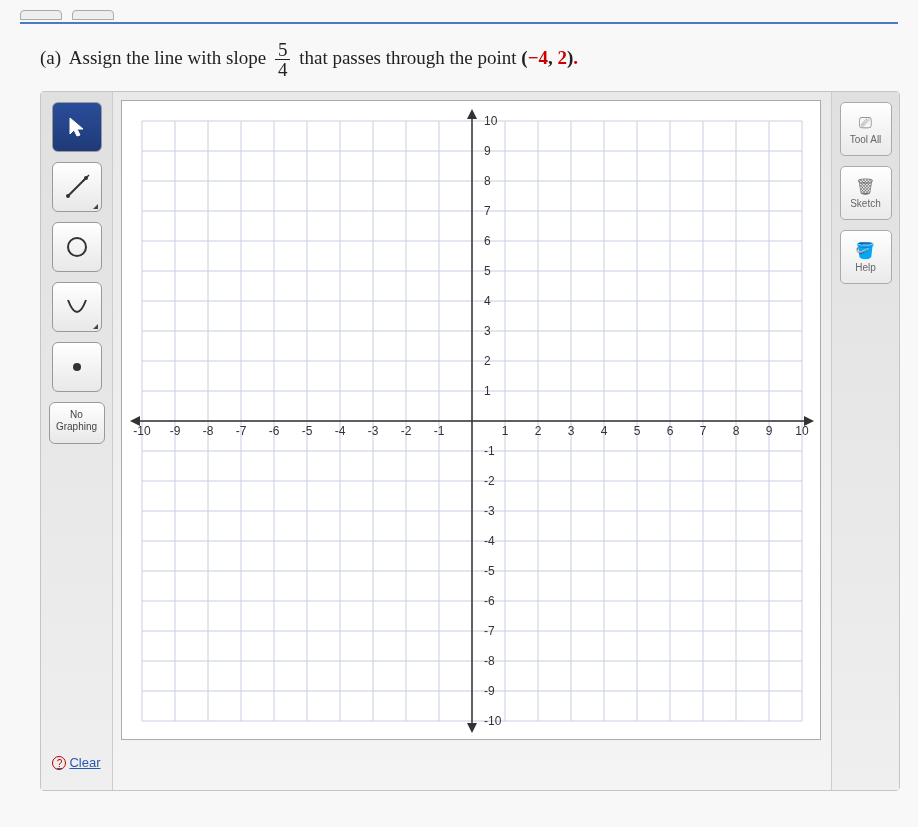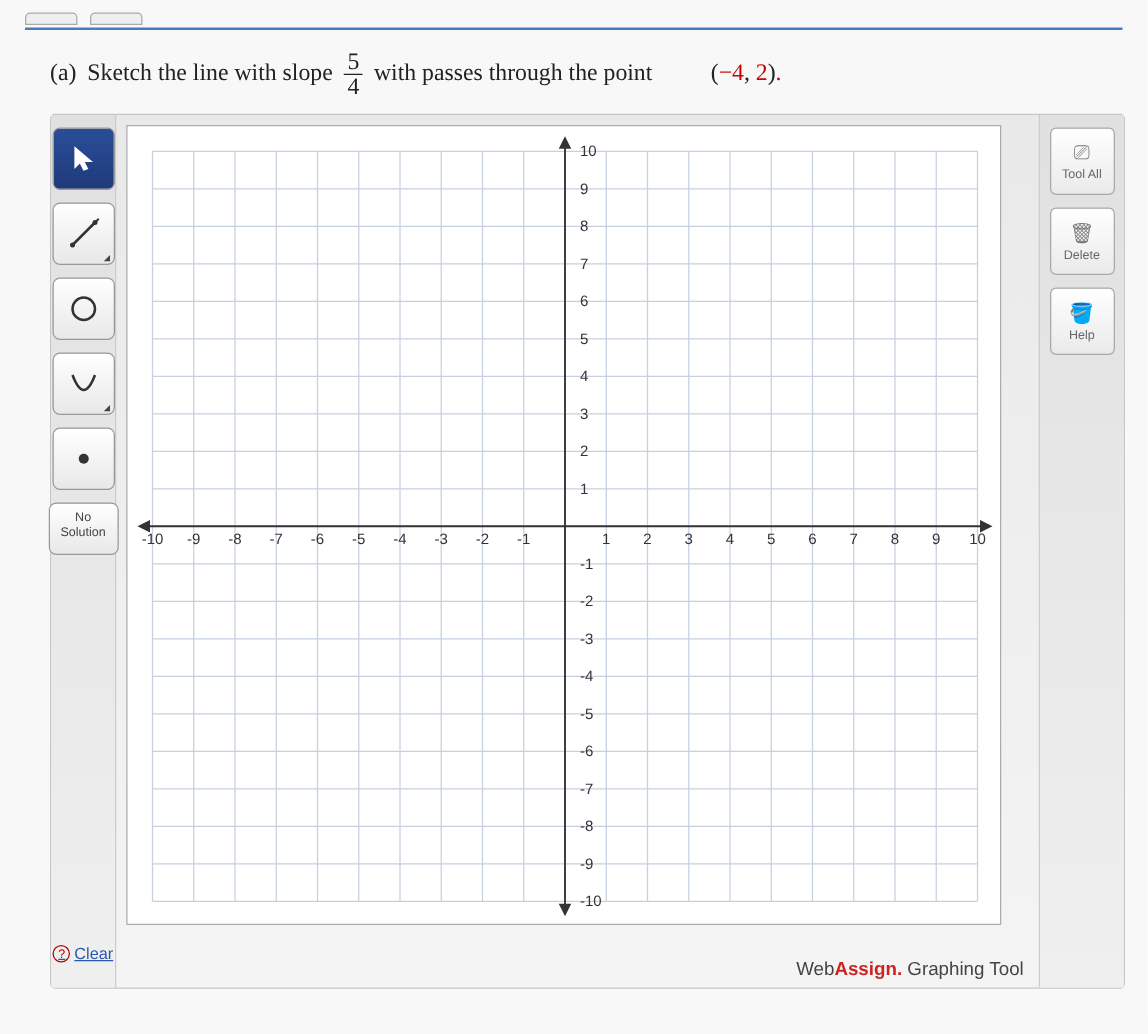--- a/index.html
+++ b/index.html
@@ -37,34 +37,34 @@
     .question-text .part { margin-right: 4px; }
     .frac {
       display: inline-block;
       vertical-align: middle;
       text-align: center;
       margin: 0 4px;
       line-height: 1;
     }
     .frac .num { display:block; border-bottom: 1.5px solid #222; padding: 0 3px; }
     .frac .den { display:block; padding: 0 3px; }
-    .pt { color: #c00; font-weight: normal; margin-left: 42px; }
+    .pt { color: #c00; font-weight: bold; }
     .pt .comma, .pt .paren { color:#222; }
     .graph-area {
       position: relative;
       margin: 0 20px;
       width: 860px;
       height: 700px;
       background: linear-gradient(180deg, #e9e9e9, #f4f4f4);
       border: 1px solid #c5c5c5;
       border-radius: 4px;
       display: flex;
     }
     .left-toolbar {
-      width: 52px;
+      width: 72px;
       padding: 10px 8px;
       display: flex;
       flex-direction: column;
       align-items: center;
       gap: 10px;
       background: linear-gradient(180deg, #e0e0e0, #efefef);
       border-right: 1px solid #ccc;
     }
     .tool-btn {
       width: 50px;
@@ -183,26 +183,26 @@
 </head>
 <body>
 
 <div class="tab-row">
   <div class="tab-stub"></div>
   <div class="tab-stub"></div>
 </div>
 
 <div class="question-text">
   <span class="part">(a)</span>
-  <span>Sketch the line with slope</span>
+  <span>Assign the line with slope</span>
   <span class="frac">
     <span class="num">5</span>
     <span class="den">4</span>
   </span>
-  <span>with passes through the point</span>
+  <span>that passes through the point</span>
   <span class="pt">
     <span class="paren">(</span><span>−4</span><span class="comma">, </span><span style="color:#c00">2</span><span class="paren">)</span>.
   </span>
 </div>
 
 <div class="graph-area">
 
   <div class="left-toolbar">
     <div class="tool-btn selected">
       <svg width="20" height="22">
@@ -229,21 +229,21 @@
         </svg>
       <span class="corner"></span>
     </div>
     <div class="tool-btn">
       <svg width="12" height="12">
           <circle cx="6" cy="6" r="4" fill="#333"></circle>
         </svg>
     </div>
     <div class="nosol">
       <div>No</div>
-      <div>Solution</div>
+      <div>Graphing</div>
     </div>
     <div class="help-link">
       <span class="hicon">?</span>
       <span>Clear</span>
     </div>
   </div>
 
   <div class="canvas-wrap">
     <div class="graph-canvas">
       <svg id="grid-svg" width="700" height="640">
@@ -330,33 +330,30 @@
           <text x="362" y="234" class="axis-label" text-anchor="start">3</text>
           <text x="362" y="204" class="axis-label" text-anchor="start">4</text>
           <text x="362" y="174" class="axis-label" text-anchor="start">5</text>
           <text x="362" y="144" class="axis-label" text-anchor="start">6</text>
           <text x="362" y="114" class="axis-label" text-anchor="start">7</text>
           <text x="362" y="84" class="axis-label" text-anchor="start">8</text>
           <text x="362" y="54" class="axis-label" text-anchor="start">9</text>
           <text x="362" y="24" class="axis-label" text-anchor="start">10</text>
         </svg>
     </div>
-    <div class="footer-brand">
-      <span class="wa1">Web</span><span class="wa2">Assign.</span><span> Graphing Tool</span>
-    </div>
   </div>
 
   <div class="right-toolbar">
     <div class="right-btn">
       <span class="ricon">⎚</span>
       <span>Tool All</span>
     </div>
     <div class="right-btn">
       <span class="ricon">🗑</span>
-      <span>Delete</span>
+      <span>Sketch</span>
     </div>
     <div class="right-btn">
       <span class="ricon">🪣</span>
       <span>Help</span>
     </div>
   </div>
 
 </div>
 
 </body></html>

